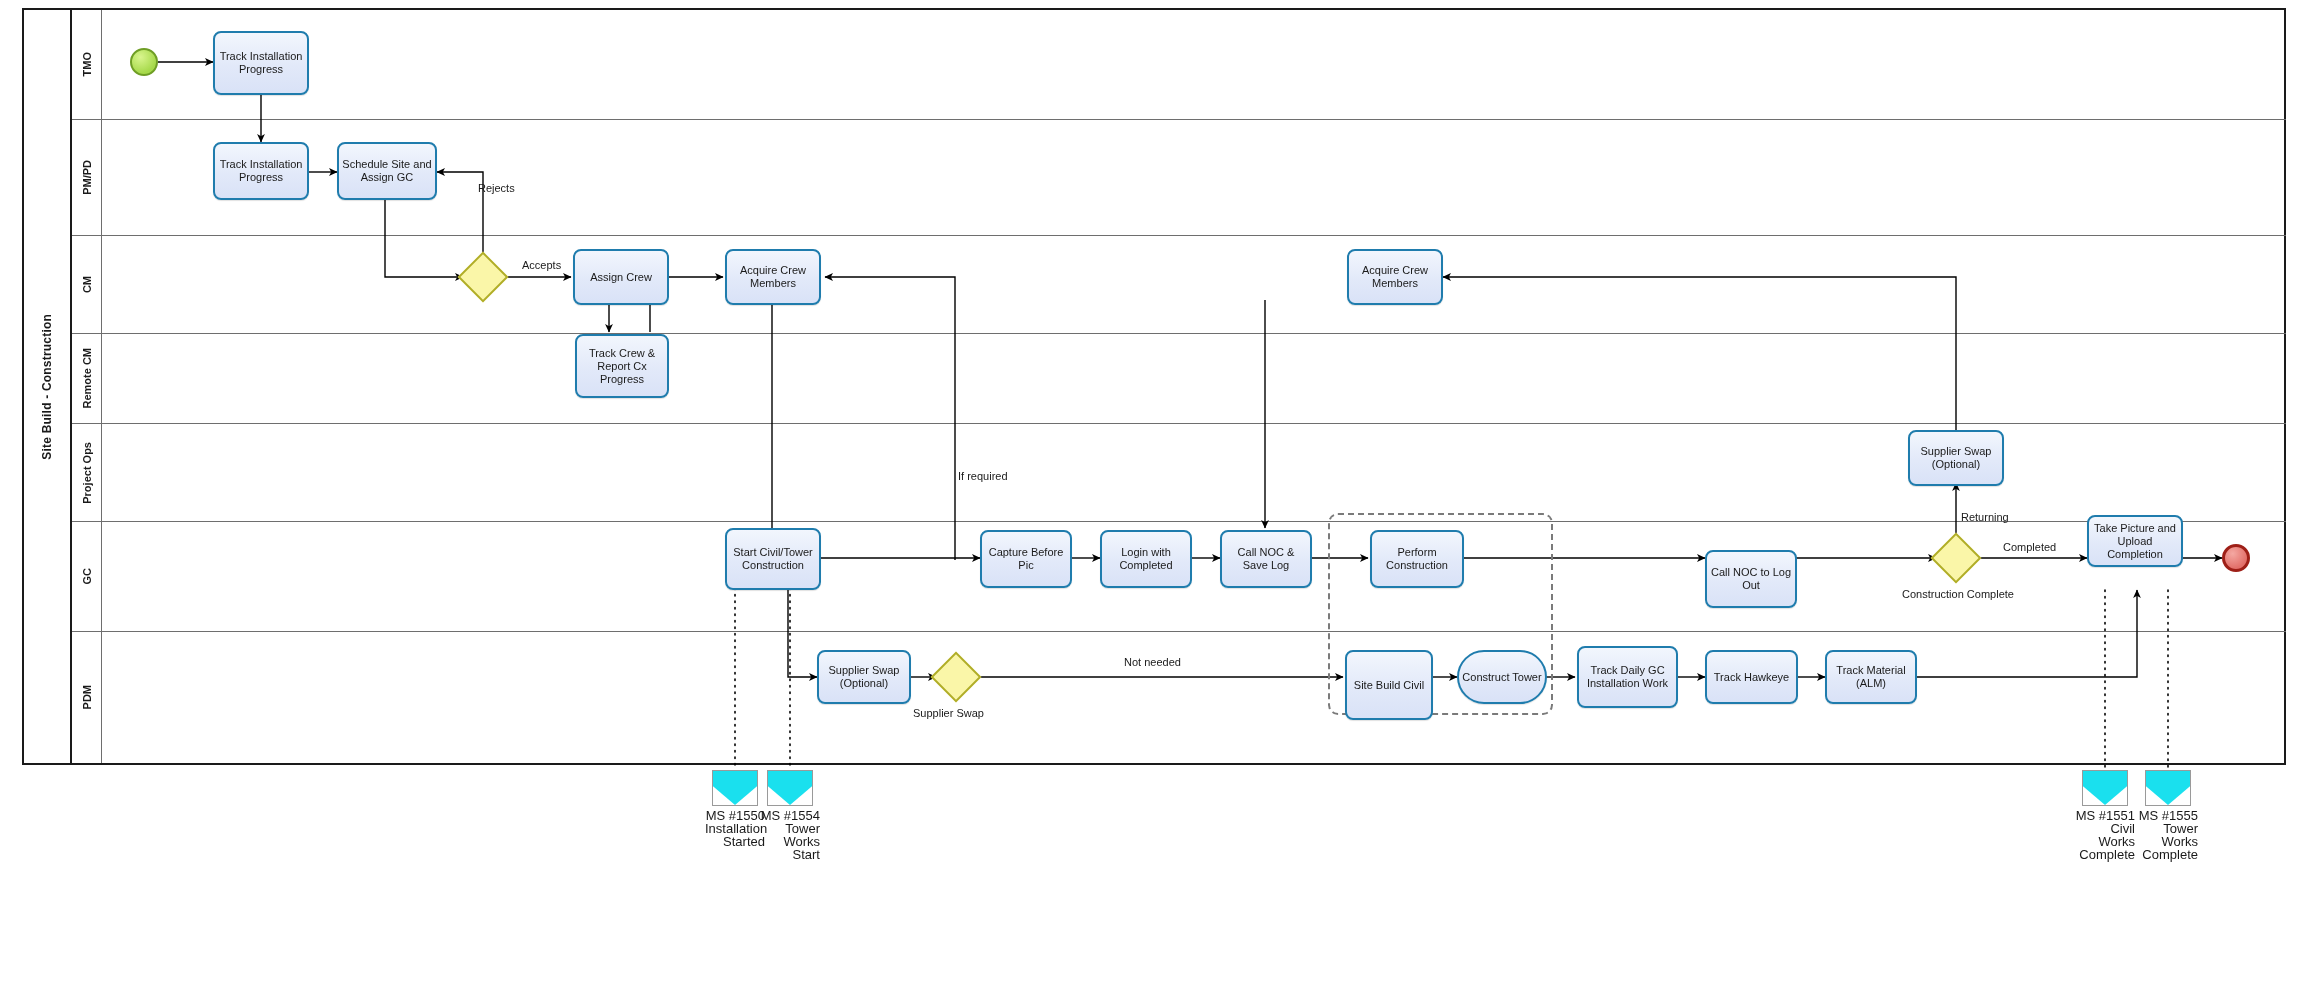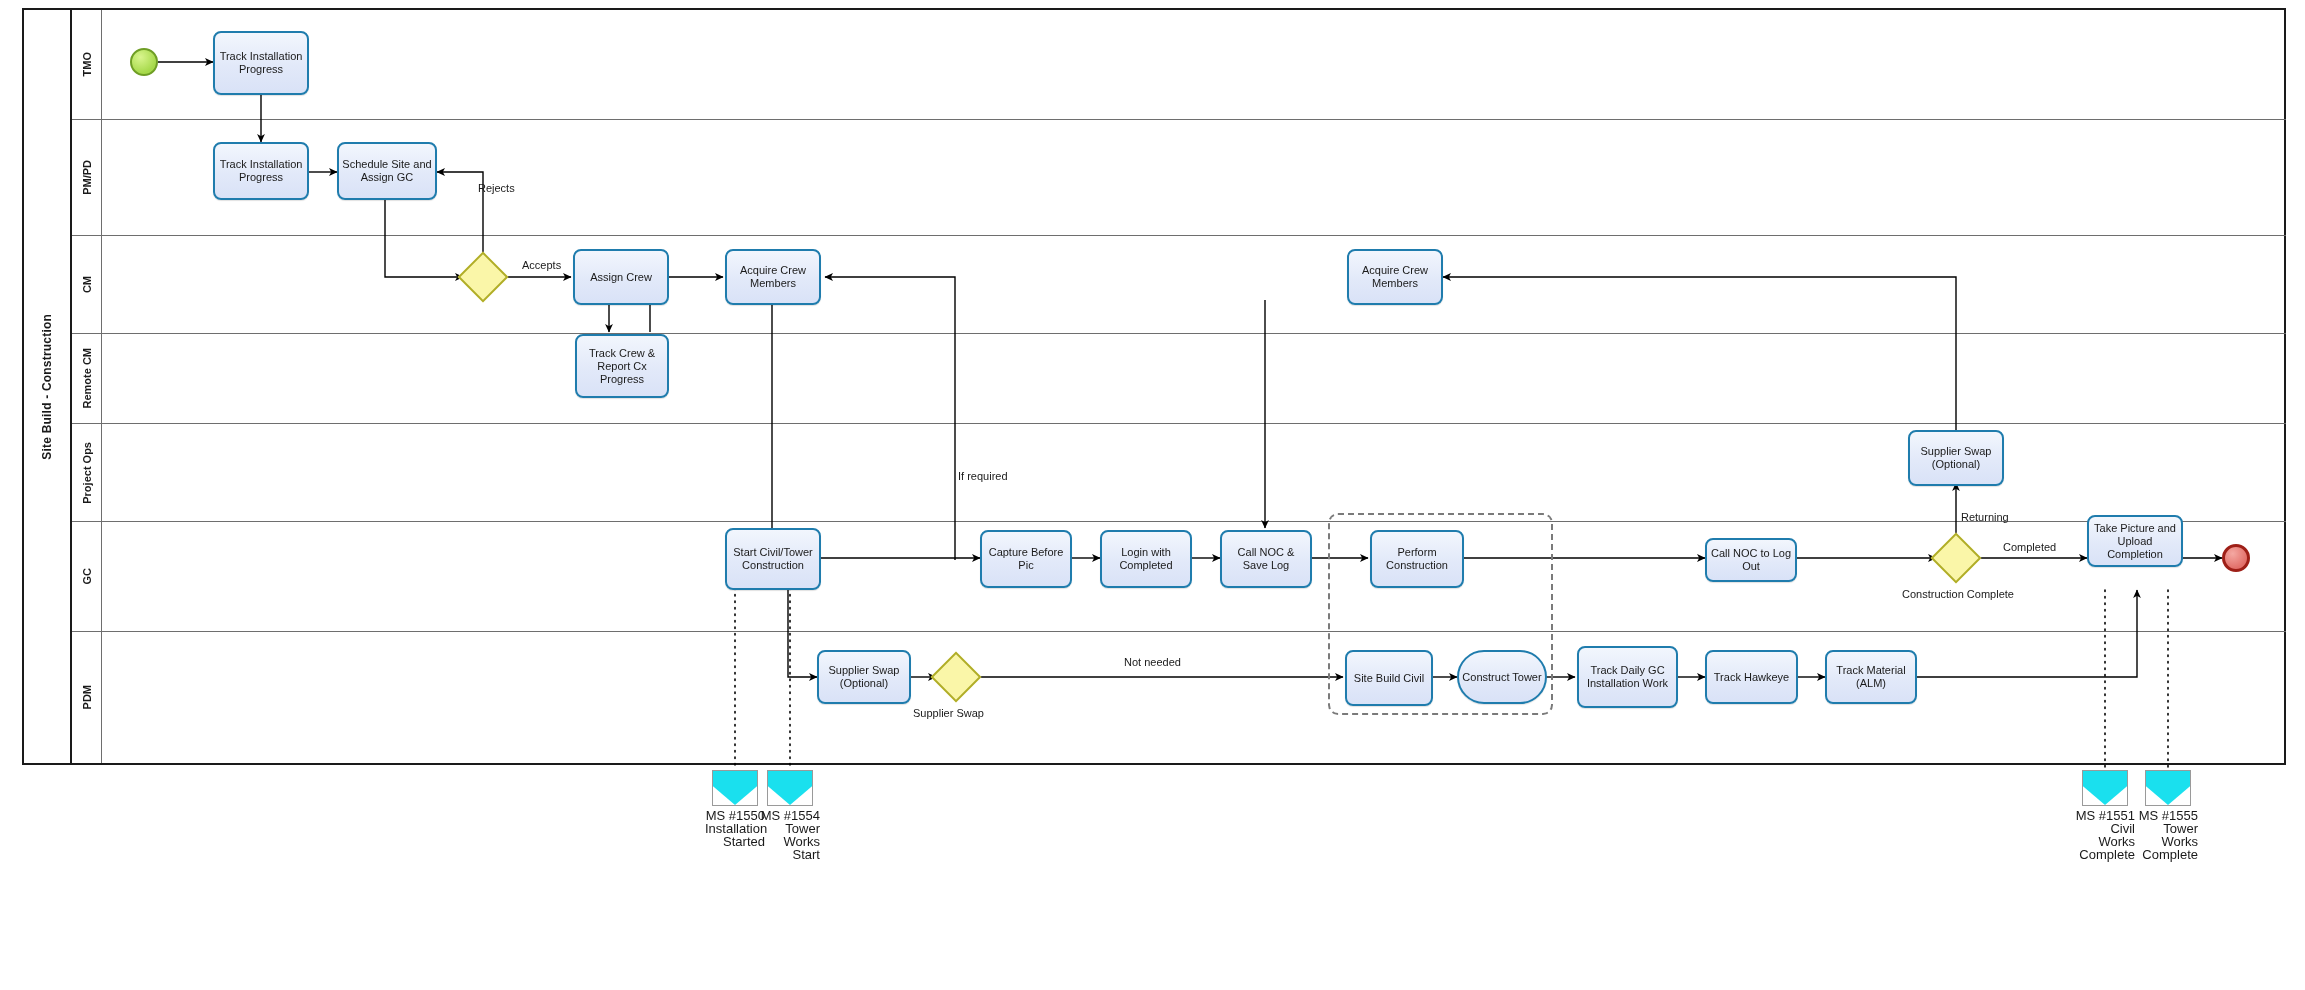--- a/index.html
+++ b/index.html
@@ -377,33 +377,33 @@
   </div>
 
   <div class="task" style="left:1220px; top:530px; width:92px; height:58px;">
     <span>Call NOC &amp; Save Log</span>
   </div>
 
   <div class="task" style="left:1370px; top:530px; width:94px; height:58px;">
     <span>Perform Construction</span>
   </div>
 
-  <div class="task" style="left:1705px; top:538px; width:92px; height:44px;">
+  <div class="task" style="left:1705px; top:550px; width:92px; height:58px;">
     <span>Call NOC to Log Out</span>
   </div>
 
   <div class="task" style="left:2087px; top:515px; width:96px; height:52px;">
     <span>Take Picture and Upload Completion</span>
   </div>
 
   <div class="task" style="left:817px; top:650px; width:94px; height:54px;">
     <span>Supplier Swap (Optional)</span>
   </div>
 
-  <div class="task" style="left:1345px; top:650px; width:88px; height:56px;">
+  <div class="task" style="left:1345px; top:650px; width:88px; height:70px;">
     <span>Site Build Civil</span>
   </div>
 
   <div class="task" style="left:1457px; top:650px; width:90px; height:54px;border-radius:27px;">
     <span>Construct Tower</span>
   </div>
 
   <div class="task" style="left:1577px; top:646px; width:101px; height:62px;">
     <span>Track Daily GC Installation Work</span>
   </div>

